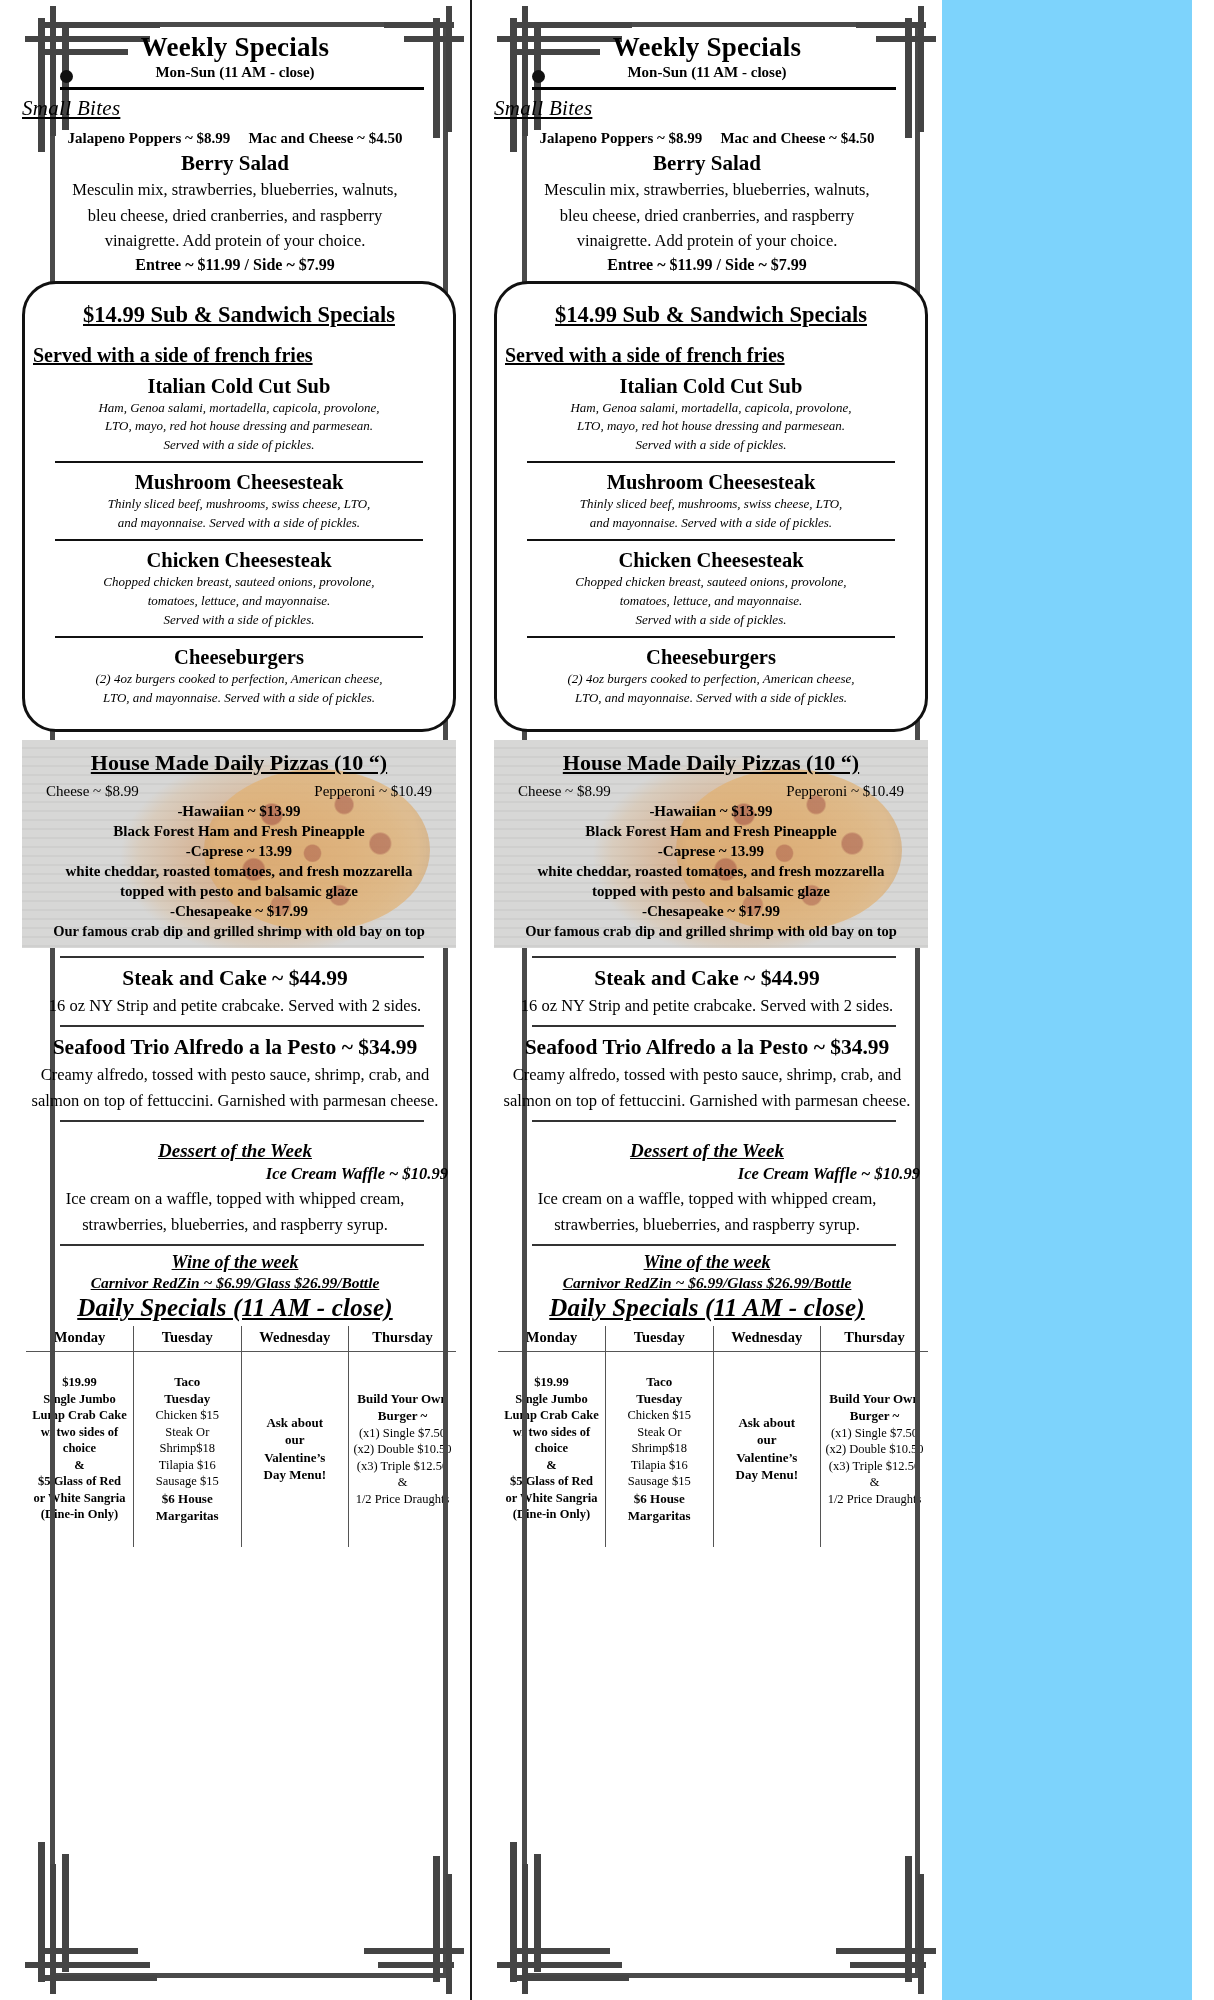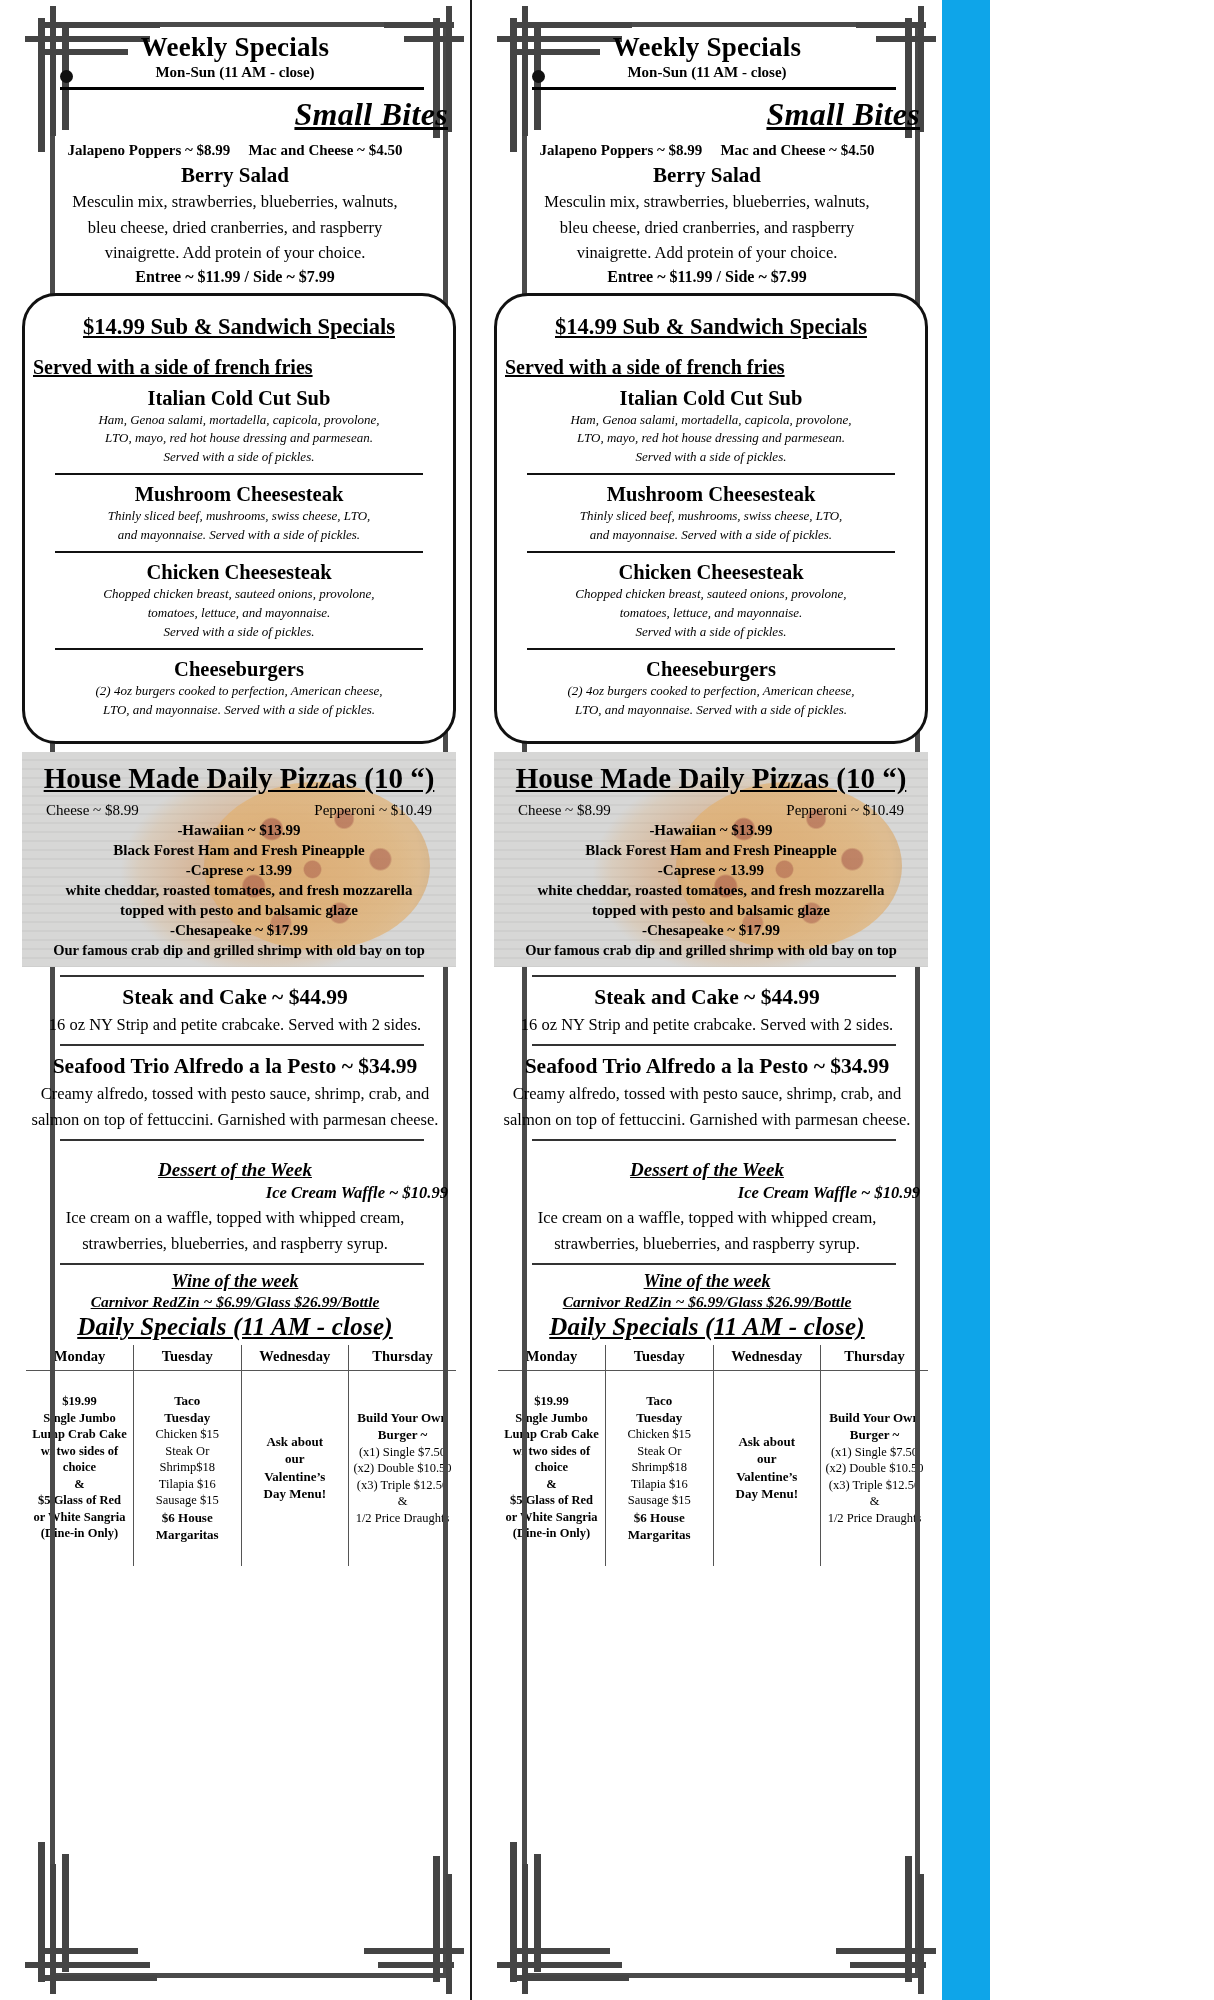--- a/index.html
+++ b/index.html
@@ -2,21 +2,21 @@
 <html><head>
 <meta charset="utf-8">
 <style>
   * { box-sizing: border-box; margin: 0; padding: 0; }
   html, body {
     width: 1214px; height: 2000px;
     background: #fff;
     font-family: "Liberation Serif", serif;
     overflow: hidden;
   }
-  #stage { width: 990px; height: 2000px; display: flex; position: relative; background:#0ea5e9; }
+  #stage { width: 1192px; height: 2000px; display: flex; position: relative; background:#7dd3fc; }
   .divider { width: 2px; background: #1a1a1a; height: 100%; flex: 0 0 2px; }
 
   .panel {
     width: 470px; height: 2000px;
     position: relative; overflow: hidden;
     padding: 0; background: #fff;
     flex: 0 0 470px;
   }
   .panel.second { width: 470px; flex: 0 0 470px; }
 
@@ -68,22 +68,22 @@
 
   .title {
     text-align: center;
     font-size: 27px; font-weight: bold; letter-spacing: .2px;
     line-height: 1.12; padding-top: 10px;
   }
   .subtitle { text-align:center; font-size: 15px; font-weight: bold; padding-top: 2px; }
   .rule-heavy { border-top: 3px solid #000; margin: 6px 24px 0 38px; }
 
   .section-head {
-    text-align:right; font-weight: bold; font-style: italic;
-    text-decoration: underline; font-size: 32px; padding-top: 6px;
+    text-align:left; font-weight: normal; font-style: italic;
+    text-decoration: underline; font-size: 21px; padding-top: 6px;
     letter-spacing: .3px;
   }
   .row-prices { text-align:center; font-size: 15px; font-weight: bold; padding-top: 9px; }
   .row-prices .sp { display:inline-block; width: 18px; }
   .dish-name { text-align:center; font-size: 21px; font-weight: bold; padding-top: 4px; }
   .dish-desc { text-align:center; font-size: 16.5px; line-height: 1.42; padding-top: 2px; }
   .dish-price { text-align:center; font-size: 16px; font-weight: bold; padding-top: 3px; }
 
   
   .sandbox {
@@ -129,21 +129,21 @@
       radial-gradient(circle at 48% 52%, rgba(150,60,52,0.45) 0 5.5%, rgba(0,0,0,0) 6.5%),
       radial-gradient(circle at 22% 62%, rgba(150,60,52,0.5) 0 5%, rgba(0,0,0,0) 6%),
       radial-gradient(circle at 60% 78%, rgba(150,60,52,0.45) 0 5%, rgba(0,0,0,0) 6%),
       radial-gradient(circle at 34% 84%, rgba(150,60,52,0.4) 0 4.5%, rgba(0,0,0,0) 5.5%),
       radial-gradient(circle at 50% 50%, rgba(226,176,110,0.78) 0 72%, rgba(206,150,86,0.62) 86%, rgba(196,138,74,0.35) 100%);
     opacity: .85;
   }
   .pizza > * { position: relative; z-index: 2; }
   .pizza .p-title {
     text-align:center; font-weight:bold; text-decoration: underline;
-    font-size: 29px; padding: 2px 0 4px;
+    font-size: 22px; padding: 2px 0 4px;
   }
   .pz-row { display:flex; justify-content: space-between; padding: 3px 18px 0 18px; font-size:15px; font-weight:normal; }
   .pz-c { text-align:center; font-size: 15px; font-weight: bold; padding-top: 3px; }
   .pz-c.sm { font-size: 14.5px; }
 
   .rule-thin { border-top: 2px solid #333; margin: 8px 24px 0 38px; }
 
   .big-dish { text-align:center; font-weight:bold; font-size: 21.5px; padding-top: 8px; }
   .big-desc { text-align:center; font-size: 16.5px; padding-top: 3px; line-height:1.4; }
 

